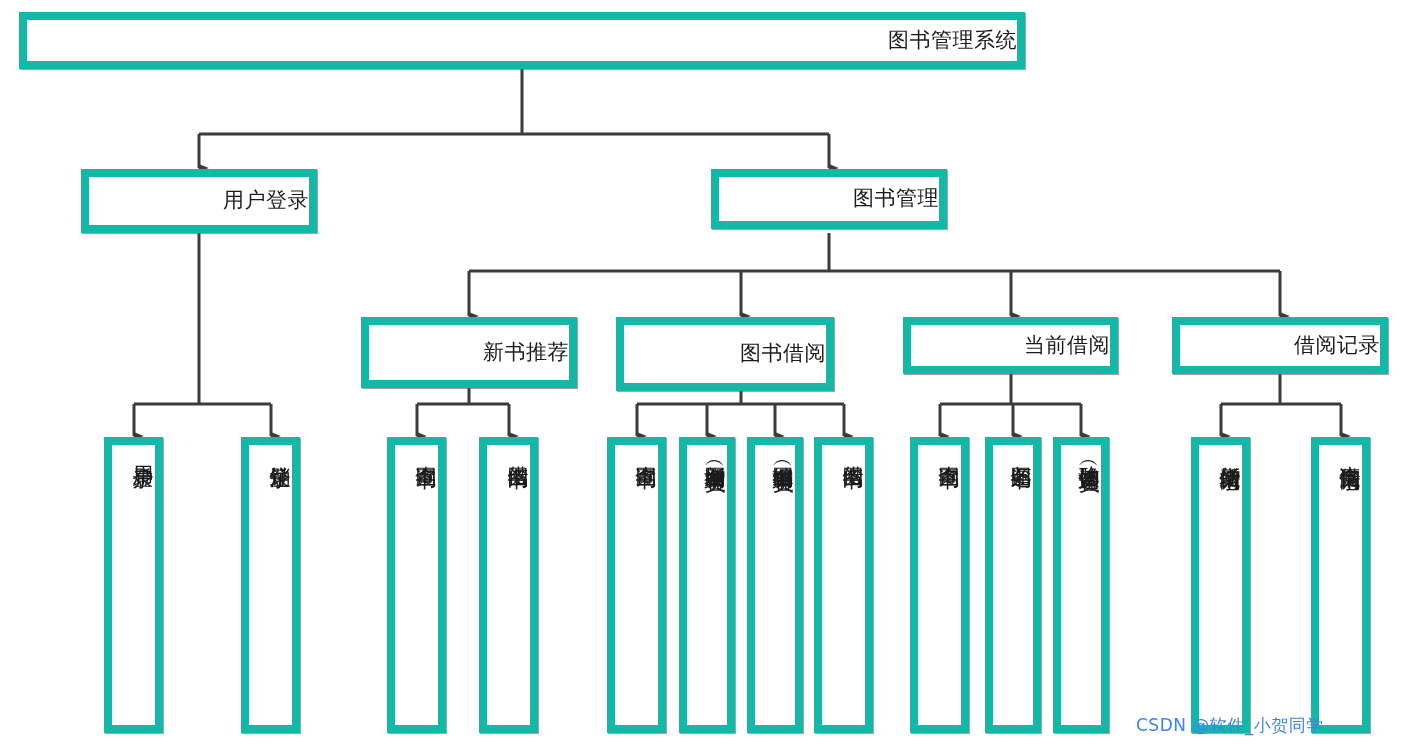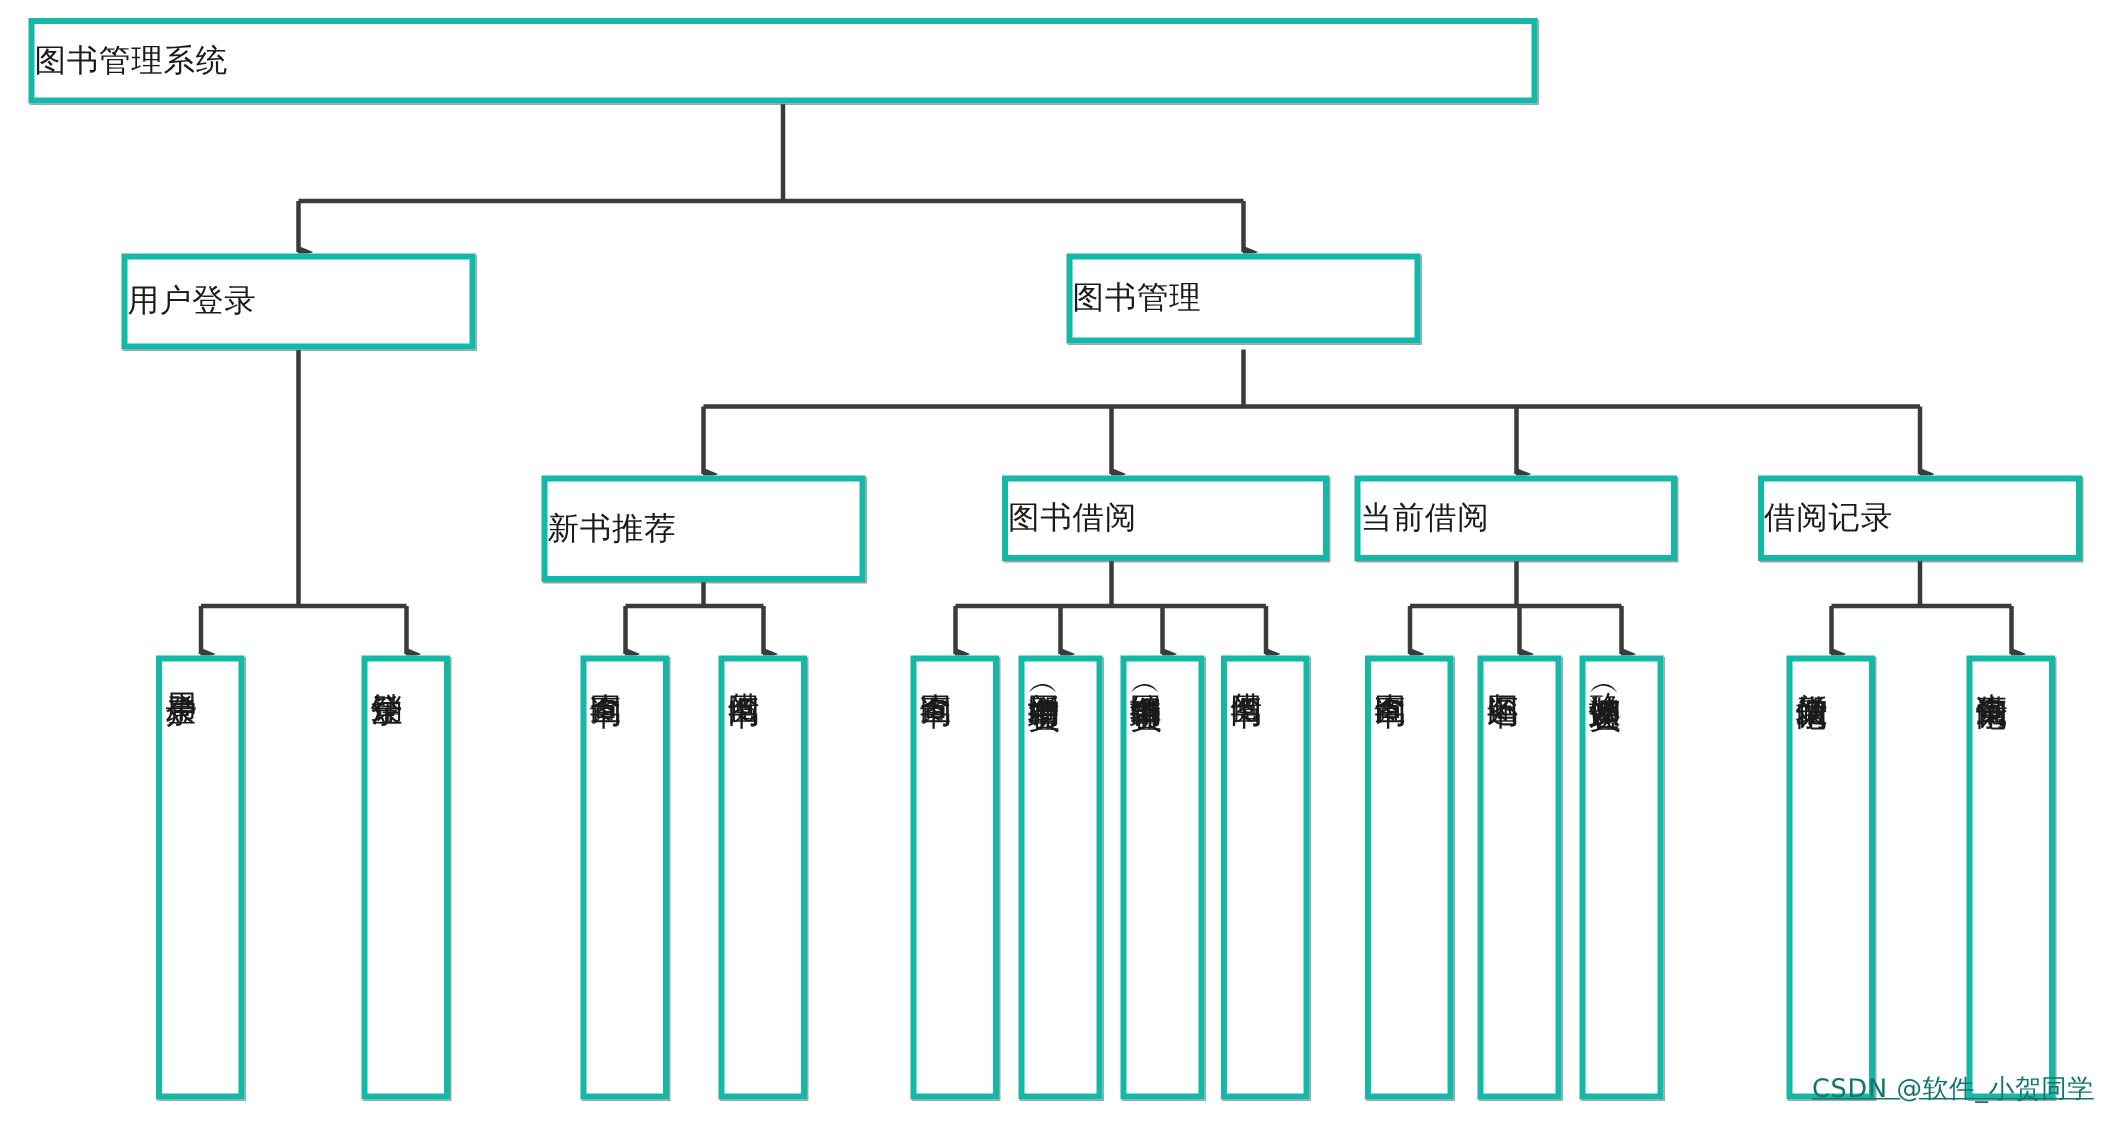--- a/index.html
+++ b/index.html
@@ -24,25 +24,25 @@
   svg.canvas {
     position: absolute;
     left: 0;
     top: 0;
     width: 1405px;
     height: 747px;
   }
   .node-box {
     position: absolute;
     box-sizing: border-box;
-    border: 4px solid #14b8a6;
+    border: 8px solid #14b8a6;
     background: #ffffff;
     display: flex;
     align-items: center;
-    justify-content: flex-start;
+    justify-content: flex-end;
     box-shadow: 1px 1px 0 rgba(90,90,90,0.55);
   }
   .node-label {
     color: #1b1b1b;
     font-size: 21px;
     line-height: 1.12;
     letter-spacing: 0.5px;
     white-space: nowrap;
   }
   .node-box.vertical {
@@ -120,21 +120,21 @@
   <div class="node-box" style="left: 81px; top: 169px; width: 236px; height: 64px;">
     <span class="node-label">用户登录</span>
   </div>
   <div class="node-box" style="left: 711px; top: 169px; width: 236px; height: 60px;">
     <span class="node-label">图书管理</span>
   </div>
 
   <div class="node-box" style="left: 361px; top: 317px; width: 216px; height: 71px;">
     <span class="node-label">新书推荐</span>
   </div>
-  <div class="node-box" style="left: 668px; top: 317px; width: 218px; height: 57px;">
+  <div class="node-box" style="left: 616px; top: 317px; width: 218px; height: 74px;">
     <span class="node-label">图书借阅</span>
   </div>
   <div class="node-box" style="left: 903px; top: 317px; width: 215px; height: 57px;">
     <span class="node-label">当前借阅</span>
   </div>
   <div class="node-box" style="left: 1172px; top: 317px; width: 216px; height: 57px;">
     <span class="node-label">借阅记录</span>
   </div>
 
   <div class="node-box vertical" style="left: 104px; top: 437px; width: 59px; height: 296px;">
@@ -170,14 +170,14 @@
   <div class="node-box vertical" style="left: 1053px; top: 437px; width: 56px; height: 296px;">
     <span class="node-label">确认归还（管理员）</span>
   </div>
   <div class="node-box vertical" style="left: 1191px; top: 437px; width: 59px; height: 296px;">
     <span class="node-label">新增借阅记录</span>
   </div>
   <div class="node-box vertical" style="left: 1311px; top: 437px; width: 59px; height: 296px;">
     <span class="node-label">查询借阅记录</span>
   </div>
 
-  <div class="watermark" style="left: 1208px; top: 714px; color: #0f766e; text-decoration: underline;">CSDN @软件_小贺同学</div>
+  <div class="watermark" style="left: 1136px; top: 714px; color: #3b82f6;">CSDN @软件_小贺同学</div>
 </div>
 
 </body></html>

